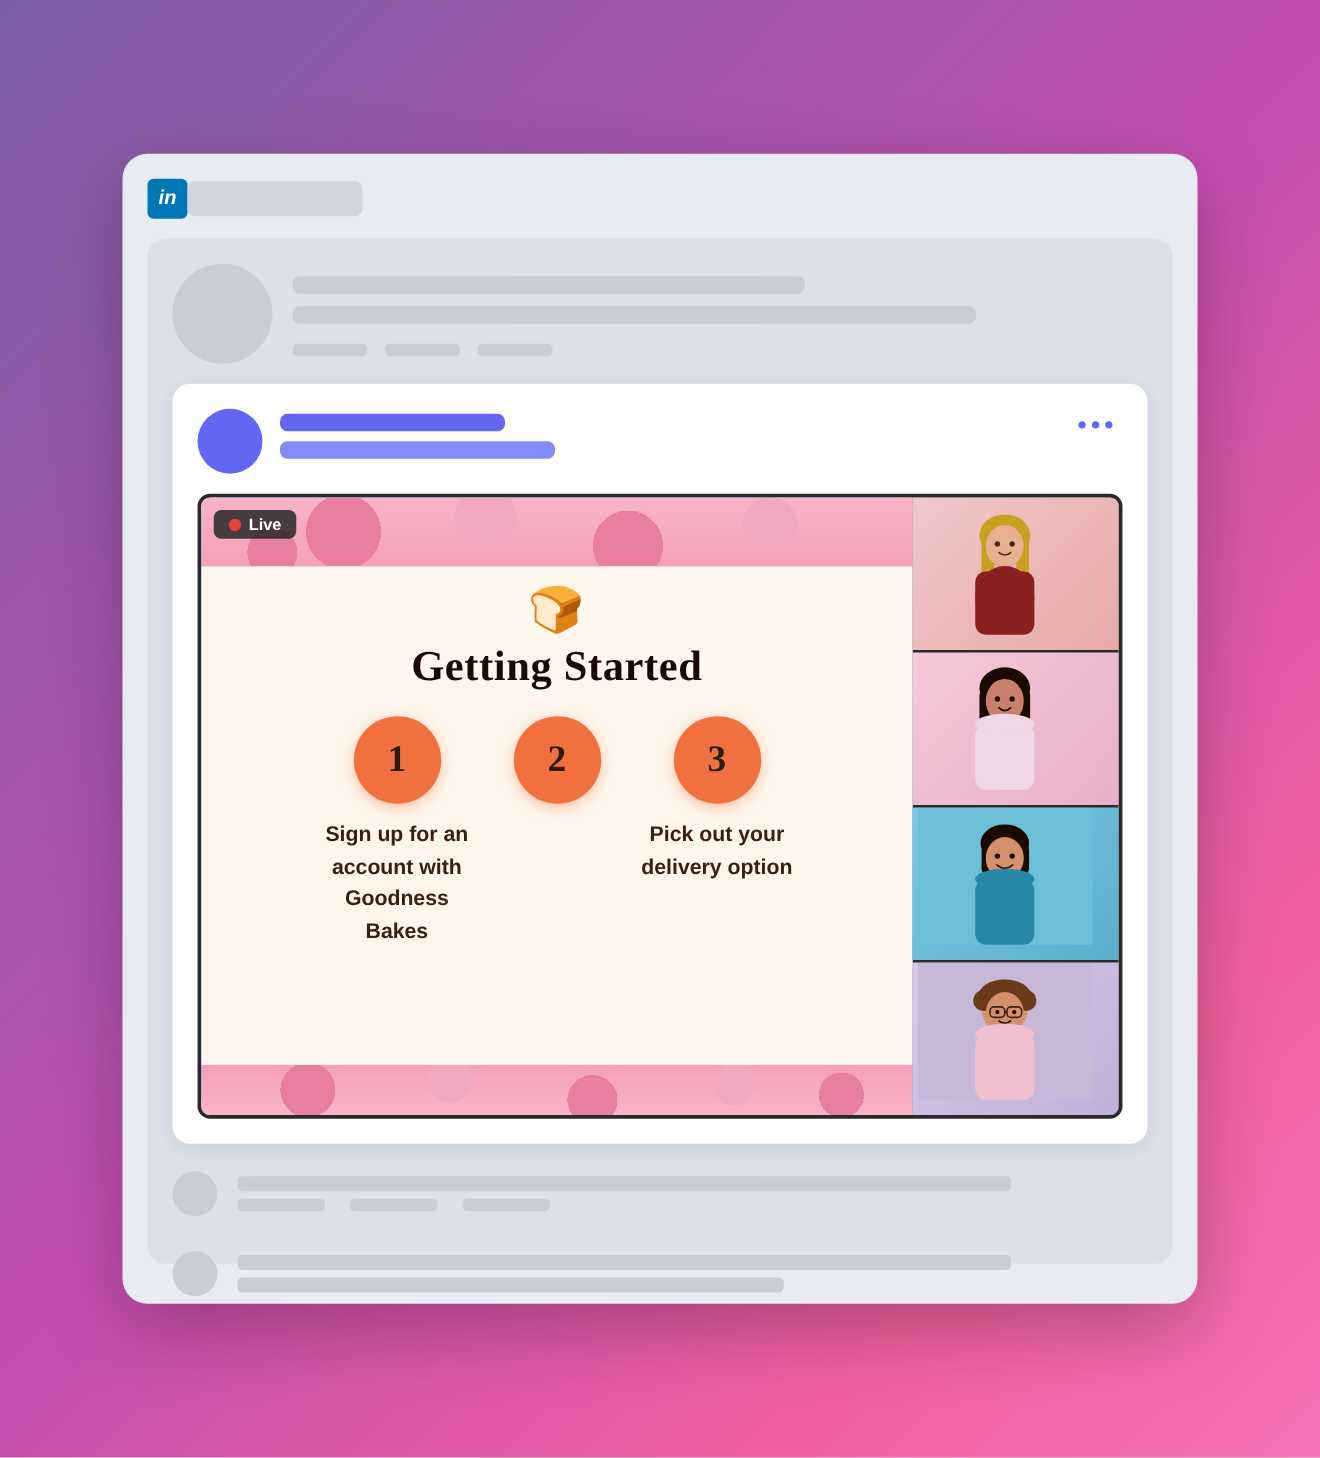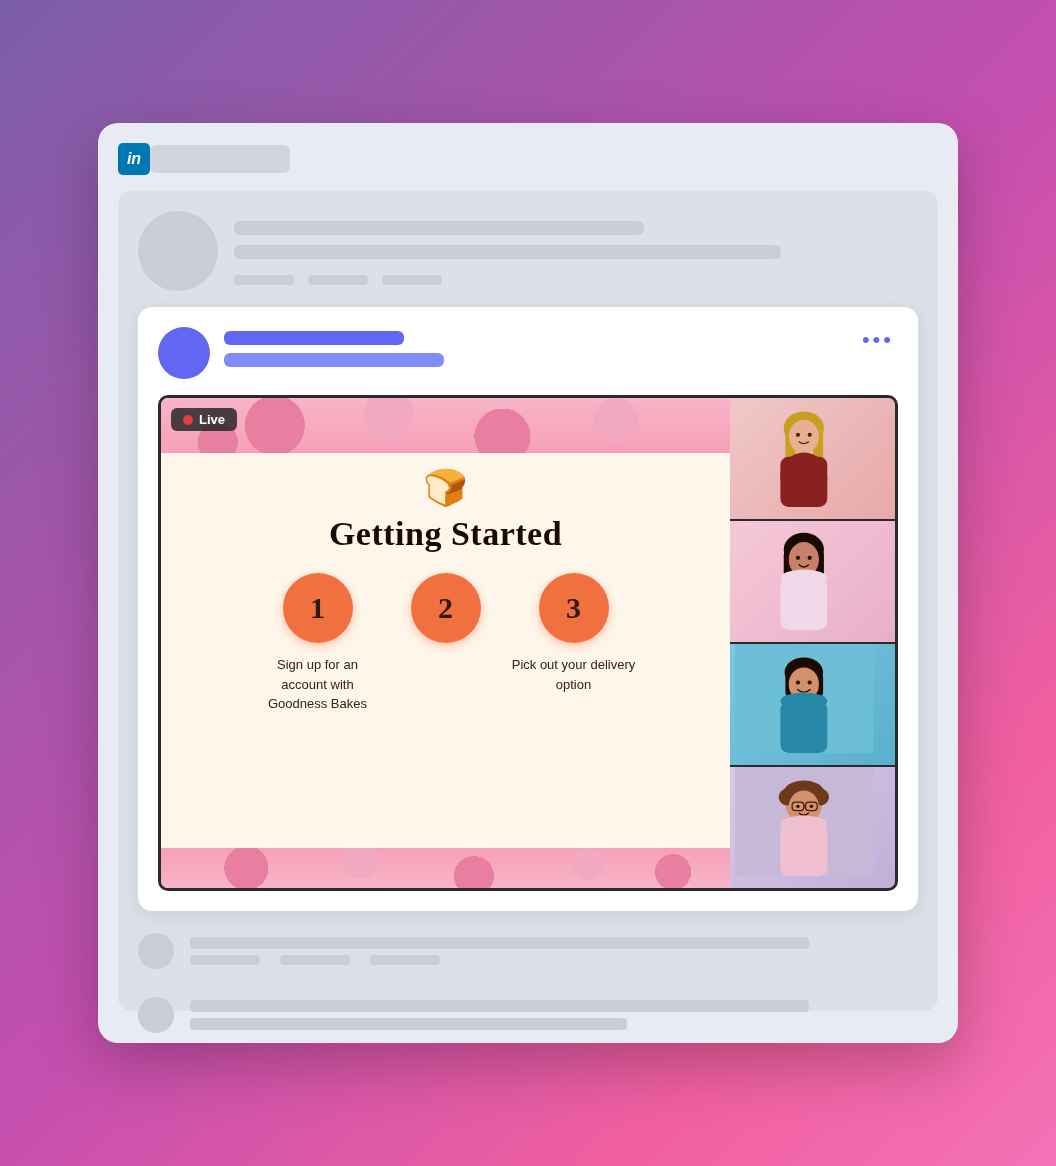--- a/index.html
+++ b/index.html
@@ -283,24 +283,24 @@
       justify-content: center;
       font-size: 30px;
       font-weight: 900;
       color: #2d1b0e;
       font-family: Georgia, serif;
       flex-shrink: 0;
       box-shadow: 0 3px 10px rgba(240,112,64,0.4);
     }
 
     .step-text {
-      font-size: 13px;
+      font-size: 17px;
       color: #3a2010;
       line-height: 1.5;
-      font-weight: 400;
+      font-weight: 700;
     }
 
     
     .floral-bottom {
       height: 40px;
       background: linear-gradient(0deg, #f8b4c8 0%, #f5a0b8 100%);
       flex-shrink: 0;
       position: relative;
       overflow: hidden;
     }

